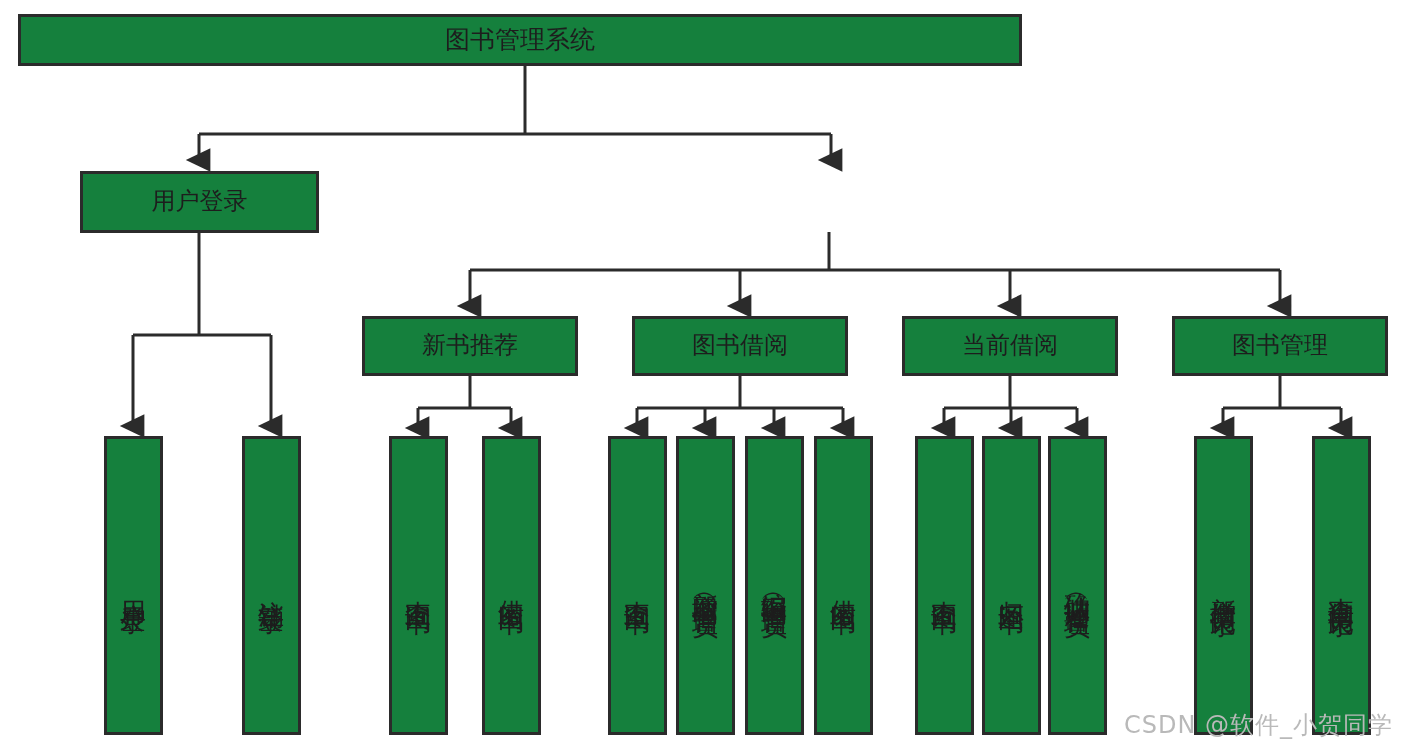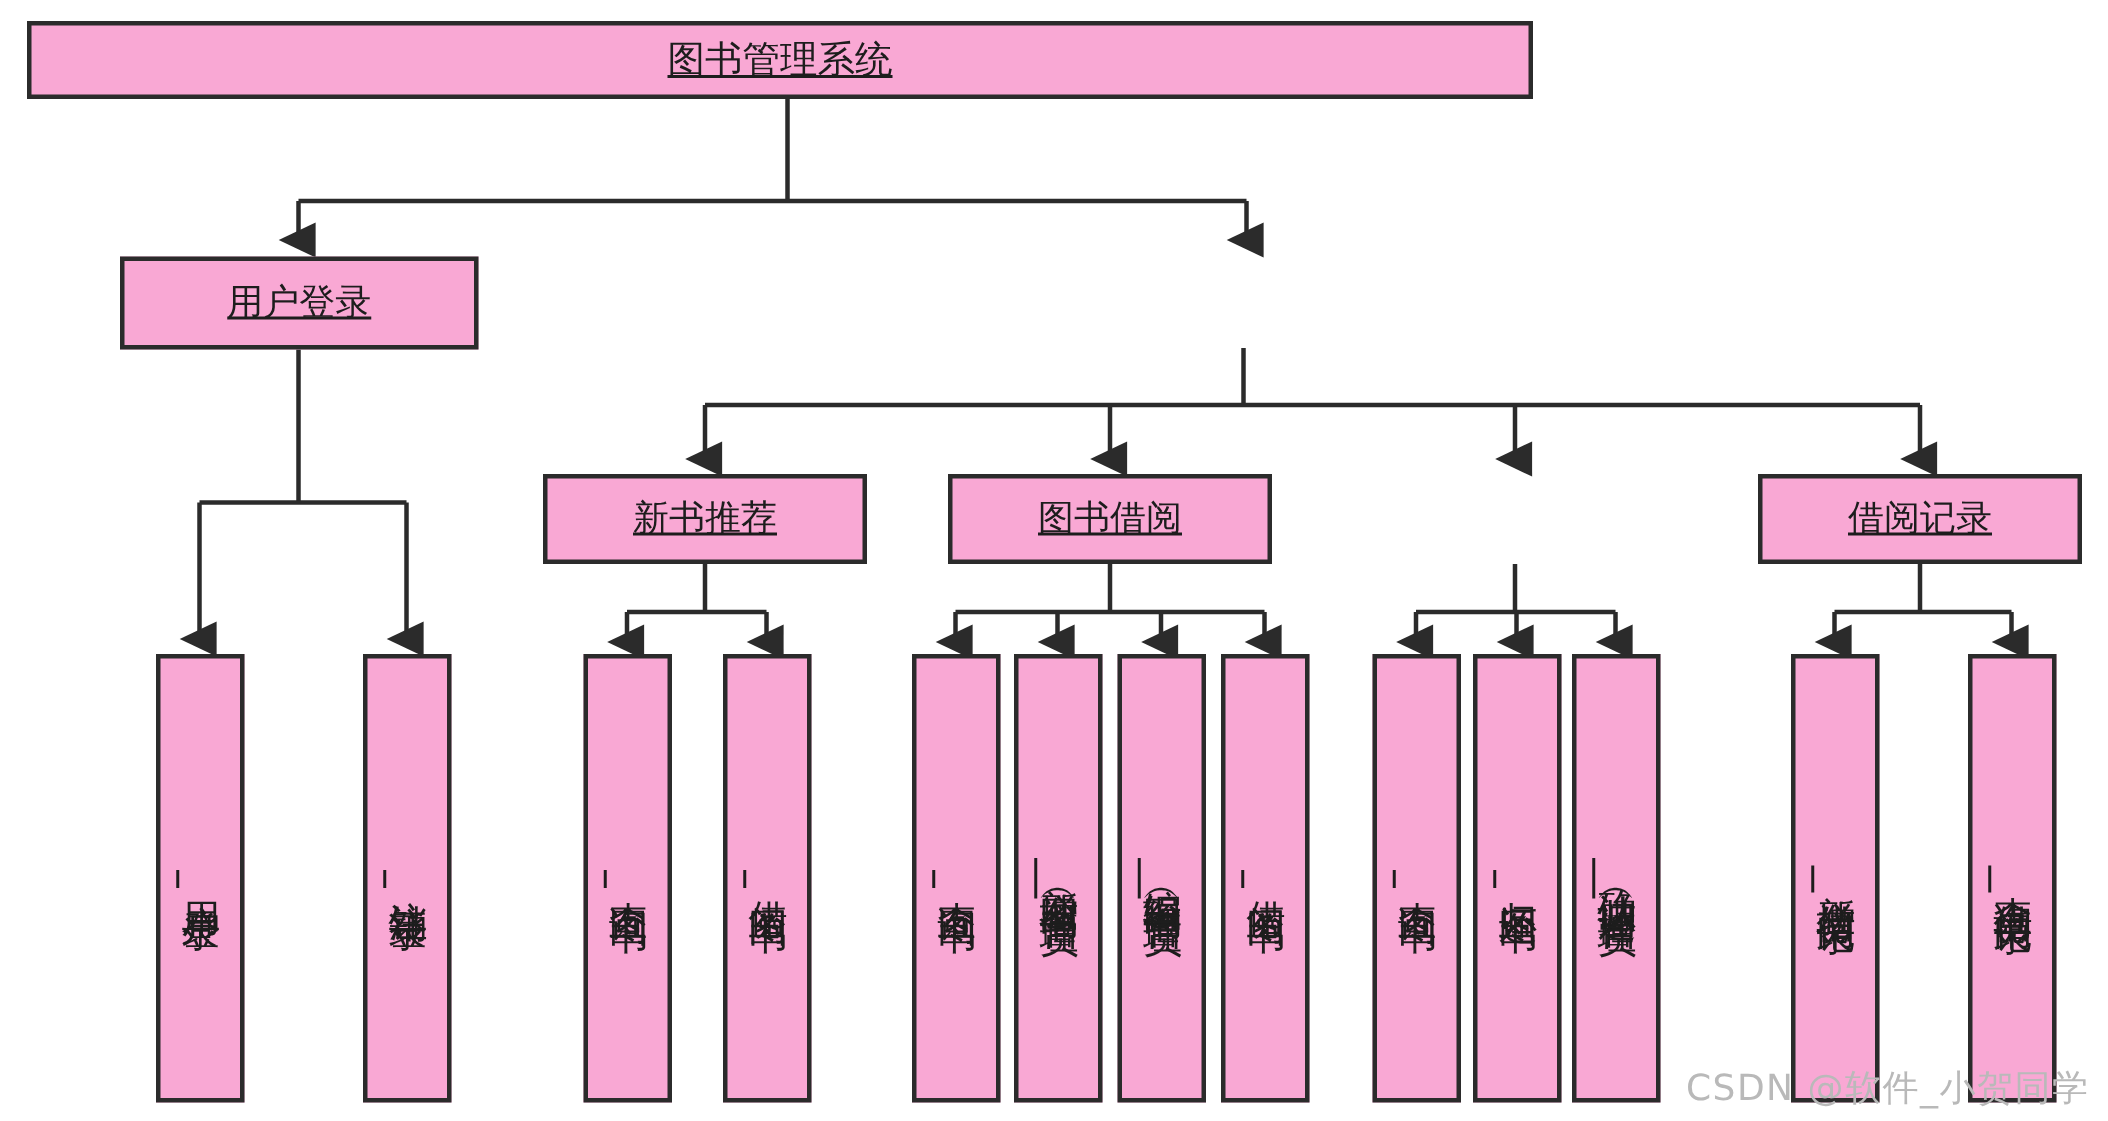--- a/index.html
+++ b/index.html
@@ -19,28 +19,27 @@
     position: absolute;
     left: 0;
     top: 0;
     width: 1405px;
     height: 747px;
     pointer-events: none;
   }
   .node {
     position: absolute;
     box-sizing: border-box;
-    background: #f9a8d4;
+    background: #15803d;
     border: 3px solid #2b2b2b;
     display: flex;
     align-items: center;
     justify-content: center;
     color: #1d1d1d;
     z-index: 2;
-    text-decoration: underline;
   }
   .node .label {
     display: block;
     text-align: center;
     line-height: 1.15;
     white-space: nowrap;
   }
   
   .node.root { border-width: 3px; }
   .node.root .label { font-size: 25px; }
@@ -134,22 +133,25 @@
   <div class="node branch" style="left:80px; top:171px; width:239px; height:62px;">
     <span class="label">用户登录</span>
   </div>
 
   <div class="node branch" style="left:632px; top:316px; width:216px; height:60px;">
     <span class="label">图书借阅</span>
   </div>
   <div class="node branch" style="left:362px; top:316px; width:216px; height:60px;">
     <span class="label">新书推荐</span>
   </div>
+  <div class="node branch" style="left:902px; top:316px; width:216px; height:60px;">
+    <span class="label">当前借阅</span>
+  </div>
   <div class="node branch" style="left:1172px; top:316px; width:216px; height:60px;">
-    <span class="label">借阅记录</span>
+    <span class="label">图书管理</span>
   </div>
 
   <div class="node leaf" style="left:104px; top:436px; width:59px; height:299px;">
     <span class="label">用户登录</span>
   </div>
   <div class="node leaf" style="left:242px; top:436px; width:59px; height:299px;">
     <span class="label">注销登录</span>
   </div>
 
   <div class="node leaf" style="left:389px; top:436px; width:59px; height:299px;">

